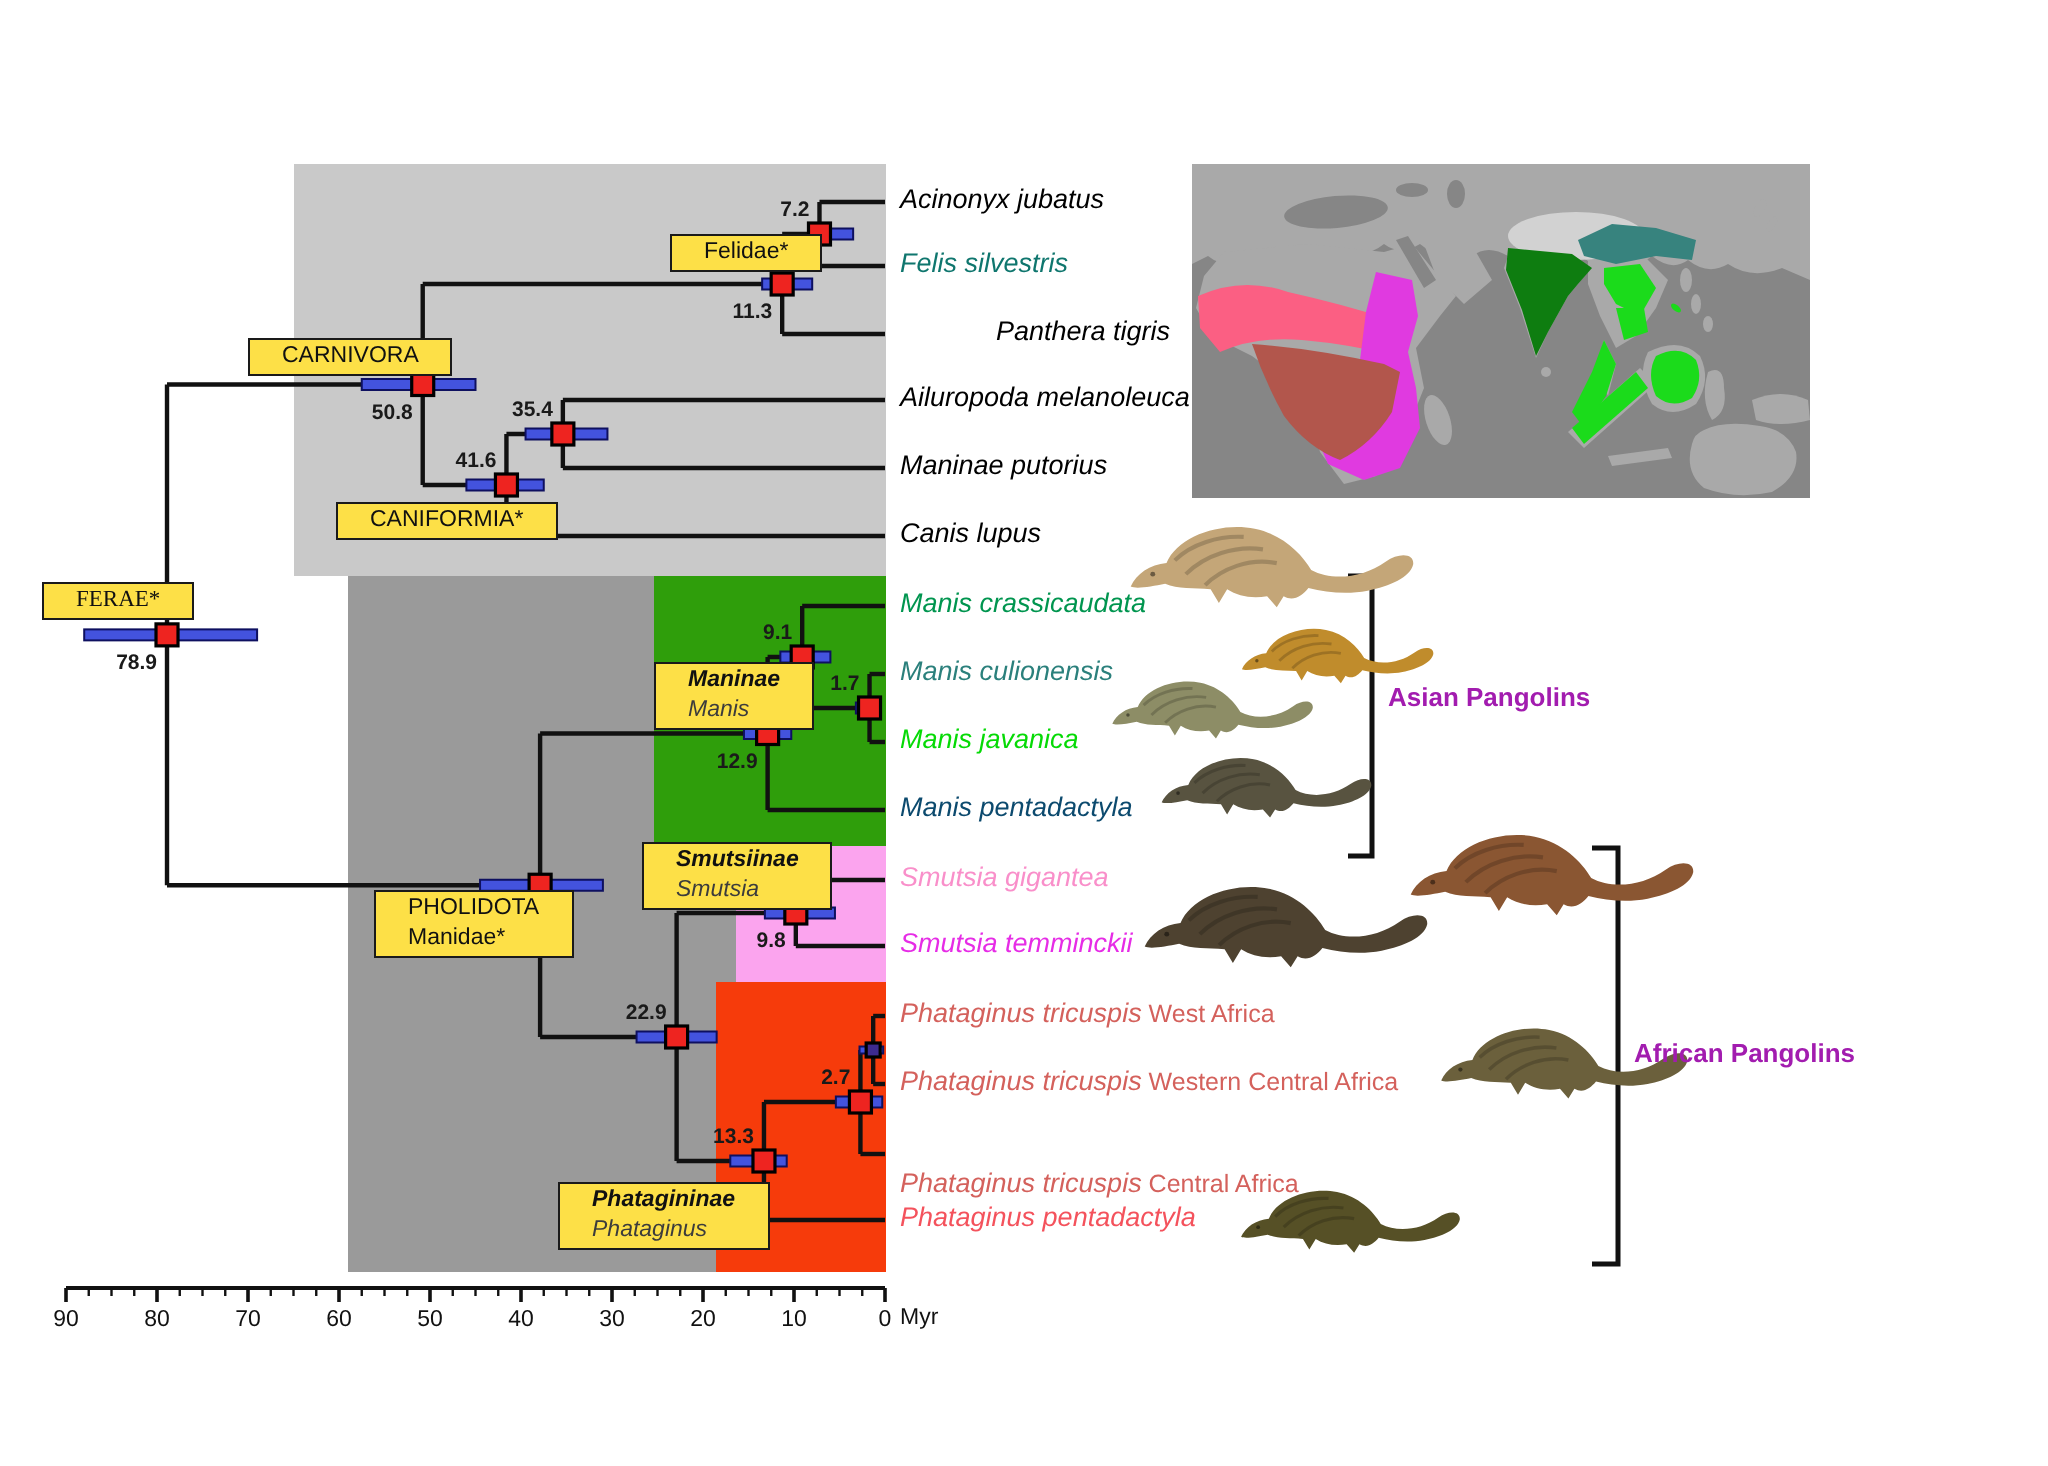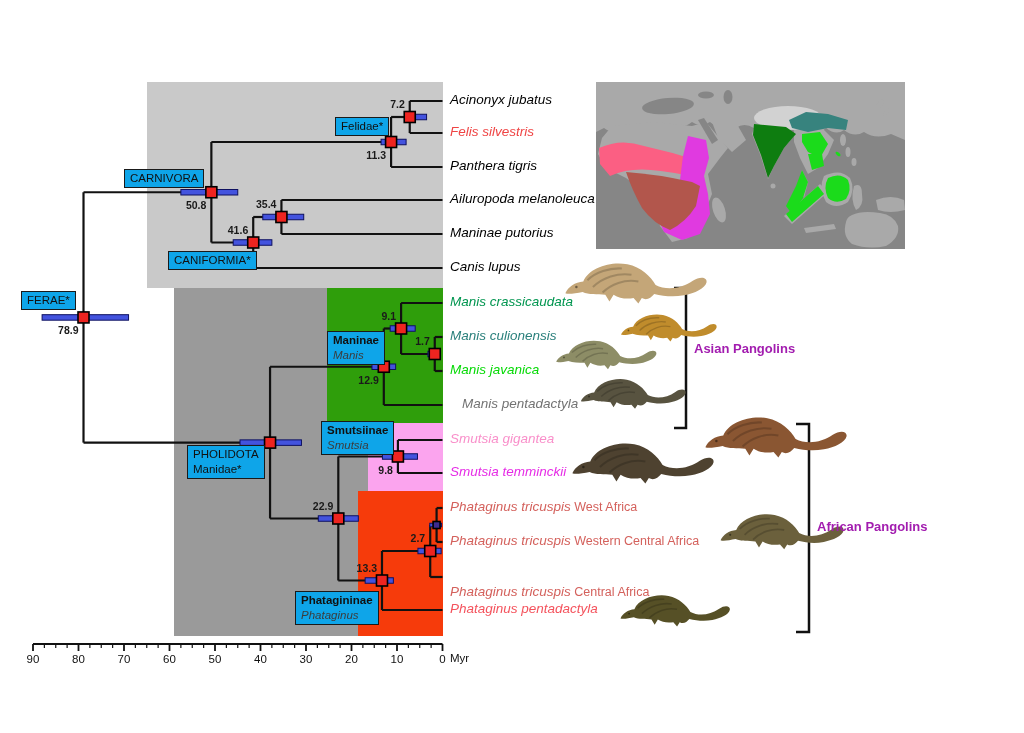--- a/index.html
+++ b/index.html
@@ -1,21 +1,21 @@
 <!DOCTYPE html>
 <html><head>
 <meta charset="utf-8">
 <style>
   html,body{margin:0;padding:0;background:#ffffff;}
   #stage{position:relative;width:932px;height:733px;background:#ffffff;overflow:hidden;
          font-family:"Liberation Sans", sans-serif;}
   svg text{font-family:"Liberation Sans", sans-serif;}
-  .clabel{position:absolute;background:#0ea5e9;border:1.5px solid #1a1a1a;padding:1px 5px;
+  .clabel{position:absolute;background:#fde047;border:1.5px solid #1a1a1a;padding:1px 16px;
           font-size:11.5px;color:#111;line-height:1.3;white-space:nowrap;z-index:5;}
-  .clabel .bold{font-weight:bold;}
+  .clabel .bold{font-weight:bold;font-style:italic;}
   .clabel .sub{font-style:italic;color:#3c3c3c;}
   .sp{position:absolute;left:450px;font-size:13.5px;font-style:italic;white-space:nowrap;z-index:4;}
   .sp .sfx{font-style:normal;font-size:12.5px;}
   .grp{position:absolute;font-size:13px;font-weight:bold;color:#a21caf;white-space:nowrap;z-index:6;}
 </style>
 </head>
 <body>
 
 <div id="stage">
 
@@ -235,21 +235,21 @@
     <use href="#pangolin-shape" x="602" y="308" width="135" height="42" fill="#c08c2c"></use>
     <use href="#pangolin-shape" x="531" y="334" width="152" height="44" fill="#8d8d66"></use>
     <use href="#pangolin-shape" x="564" y="372" width="140" height="46" fill="#585340"></use>
     <use href="#pangolin-shape" x="676" y="408" width="202" height="62" fill="#8a5632"></use>
     <use href="#pangolin-shape" x="554" y="434" width="180" height="62" fill="#4e4230"></use>
     <use href="#pangolin-shape" x="692" y="506" width="182" height="54" fill="#6b603c"></use>
     <use href="#pangolin-shape" x="588" y="588" width="176" height="48" fill="#565026"></use>
   </svg>
 
   
-  <div class="clabel" style="left:21px;top:291px;">
+  <div class="clabel" style="left:21px;top:291px;font-family:Liberation Serif, serif;">
     <span>FERAE*</span>
   </div>
   <div class="clabel" style="left:124px;top:169px;">
     <span>CARNIVORA</span>
   </div>
   <div class="clabel" style="left:168px;top:251px;">
     <span>CANIFORMIA*</span>
   </div>
   <div class="clabel" style="left:335px;top:117px;">
     <span>Felidae*</span>
@@ -259,37 +259,37 @@
     <div>Manidae*</div>
   </div>
   <div class="clabel" style="left:327px;top:331px;">
     <div class="bold">Maninae</div>
     <div class="sub">Manis</div>
   </div>
   <div class="clabel" style="left:321px;top:421px;">
     <div class="bold">Smutsiinae</div>
     <div class="sub">Smutsia</div>
   </div>
-  <div class="clabel" style="left:295px;top:591px;">
+  <div class="clabel" style="left:279px;top:591px;">
     <div class="bold">Phatagininae</div>
     <div class="sub">Phataginus</div>
   </div>
 
   
   <div id="species-labels">
       <div class="sp" style="top: 92px; color: rgb(0, 0, 0);"><span>Acinonyx jubatus</span></div>
-      <div class="sp" style="top: 124px; color: #ef4444;"><span>Felis silvestris</span></div>
-      <div class="sp" style="top: 158px; color: rgb(0, 0, 0);"><span>Panthera tigris</span></div>
+      <div class="sp" style="top: 124px; color: #0f766e;"><span>Felis silvestris</span></div>
+      <div class="sp" style="top: 158px; color: rgb(0, 0, 0); margin-left: 48px;"><span>Panthera tigris</span></div>
       <div class="sp" style="top: 191px; color: rgb(0, 0, 0);"><span>Ailuropoda melanoleuca</span></div>
       <div class="sp" style="top: 225px; color: rgb(0, 0, 0);"><span>Maninae putorius</span></div>
       <div class="sp" style="top: 259px; color: rgb(0, 0, 0);"><span>Canis lupus</span></div>
       <div class="sp" style="top: 294px; color: rgb(0, 149, 79);"><span>Manis crassicaudata</span></div>
       <div class="sp" style="top: 328px; color: rgb(43, 128, 124);"><span>Manis culionensis</span></div>
       <div class="sp" style="top: 362px; color: rgb(6, 218, 6);"><span>Manis javanica</span></div>
-      <div class="sp" style="top: 396px; color: #737373; margin-left: 12px;"><span>Manis pentadactyla</span></div>
+      <div class="sp" style="top: 396px; color: #0c4a6e;"><span>Manis pentadactyla</span></div>
       <div class="sp" style="top: 431px; color: rgb(249, 143, 202);"><span>Smutsia gigantea</span></div>
       <div class="sp" style="top: 464px; color: rgb(230, 44, 230);"><span>Smutsia temminckii</span></div>
       <div class="sp" style="top: 499px; color: rgb(212, 97, 92);"><span>Phataginus tricuspis</span><span class="sfx"> West Africa</span></div>
       <div class="sp" style="top: 533px; color: rgb(212, 97, 92);"><span>Phataginus tricuspis</span><span class="sfx"> Western Central Africa</span></div>
       <div class="sp" style="top: 568px; color: rgb(212, 97, 92); margin-top: 16px;"><span>Phataginus tricuspis</span><span class="sfx"> Central Africa</span></div>
       <div class="sp" style="top: 601px; color: rgb(244, 82, 92);"><span>Phataginus pentadactyla</span></div>
     </div>
 
   
   <div class="grp" style="left:694px;top:341px;">Asian Pangolins</div>

